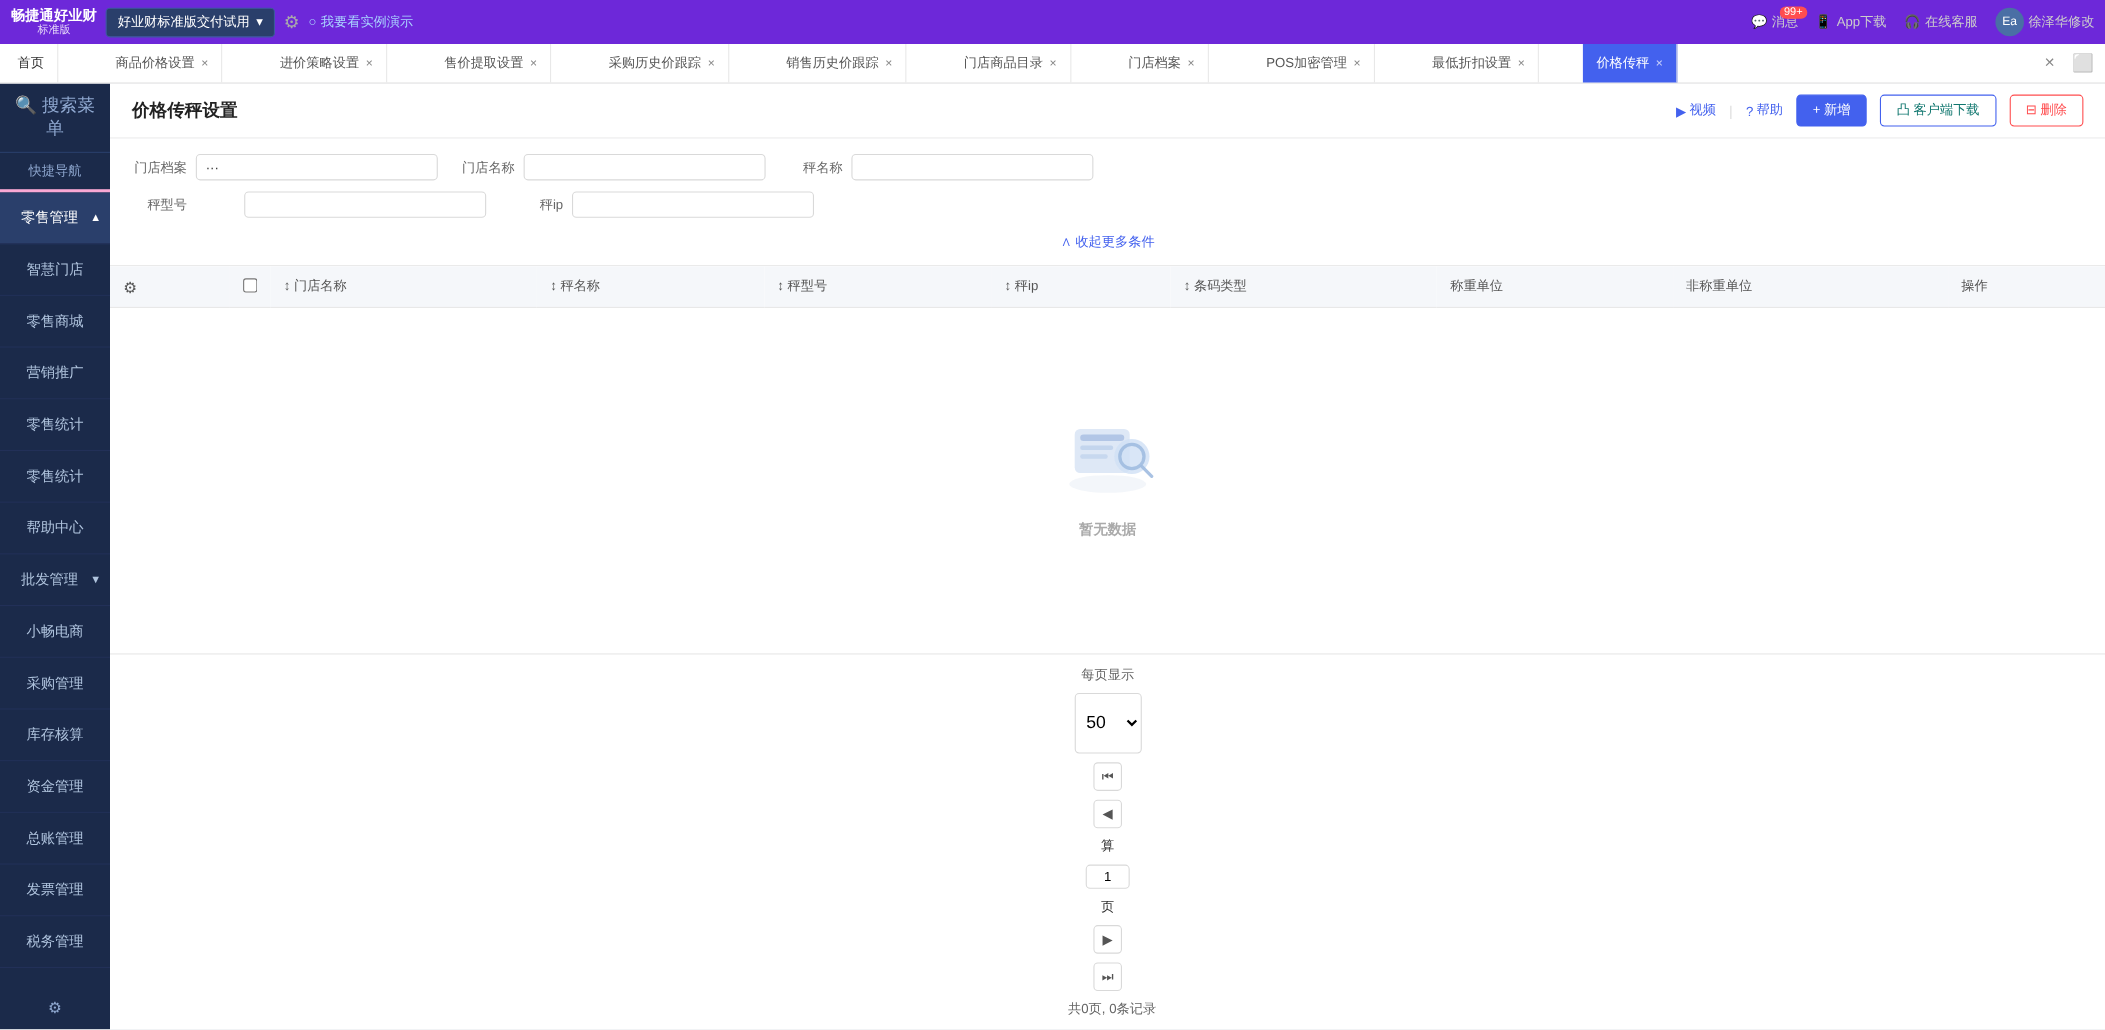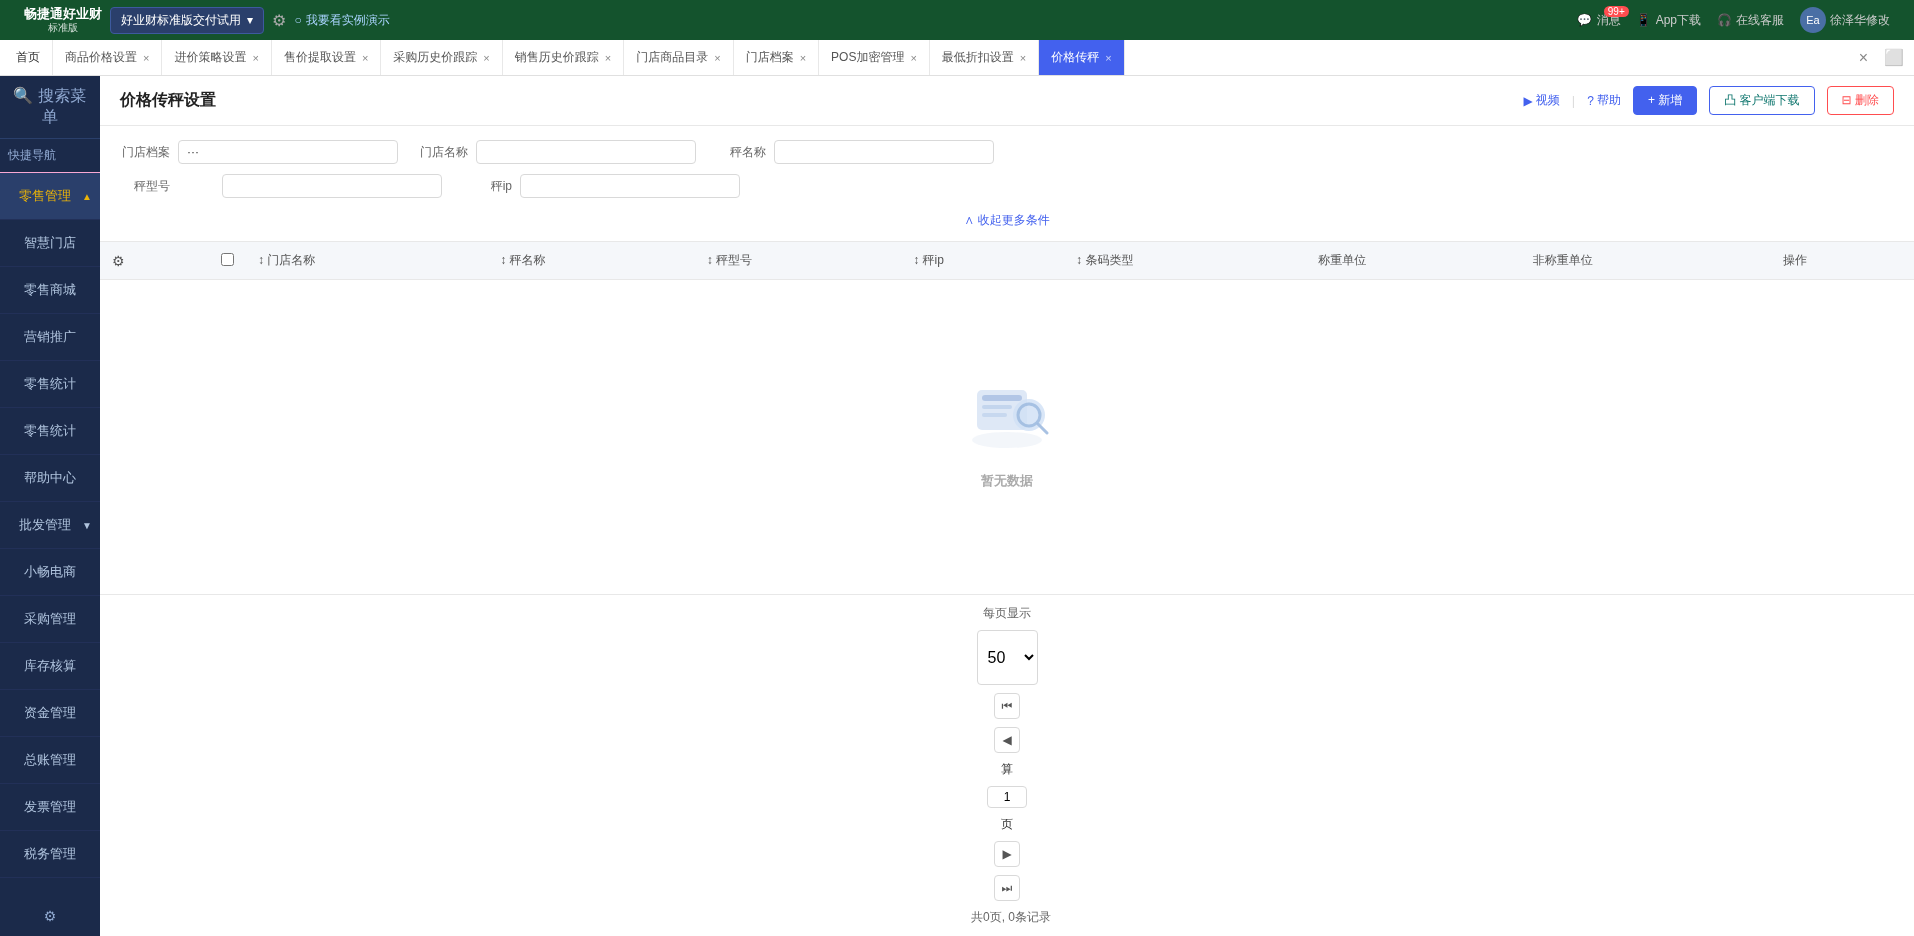--- a/index.html
+++ b/index.html
@@ -1,52 +1,52 @@
 <!DOCTYPE html>
 <html><head>
   <meta charset="utf-8">
   <style>
     * { box-sizing: border-box; margin: 0; padding: 0; }
     body { font-family: "Microsoft YaHei", "PingFang SC", sans-serif; font-size: 13px; background: #f0f2f5; color: #333; display: flex; flex-direction: column; height: 936px; overflow: hidden; }
 
     
-    .top-bar { height: 40px; background: #14532d; display: flex; align-items: center; padding: 0 24px; justify-content: space-between; flex-shrink: 0; }
+    .top-bar { height: 40px; background: #6d28d9; display: flex; align-items: center; padding: 0 10px; justify-content: space-between; flex-shrink: 0; }
     .top-bar-left { display: flex; align-items: center; gap: 8px; color: #fff; font-size: 13px; }
     .logo-area { display: flex; flex-direction: column; align-items: center; justify-content: center; color: #fff; font-size: 11px; line-height: 1.2; }
     .logo-area .logo-title { font-size: 13px; font-weight: bold; }
     .logo-area .logo-sub { font-size: 10px; opacity: 0.8; }
     .version-selector { background: #2a3f6b; border: 1px solid #3d5a9e; border-radius: 4px; color: #fff; padding: 4px 10px; display: flex; align-items: center; gap: 6px; cursor: pointer; font-size: 12px; }
     .settings-icon-btn { color: #aaa; cursor: pointer; font-size: 16px; }
     .demo-link { color: #aad4ff; font-size: 12px; cursor: pointer; display: flex; align-items: center; gap: 4px; }
     .top-bar-right { display: flex; align-items: center; gap: 16px; color: #ccc; font-size: 12px; }
     .top-bar-right-item { display: flex; align-items: center; gap: 4px; cursor: pointer; position: relative; }
     .badge { background: #ff4d4f; color: #fff; font-size: 10px; border-radius: 8px; padding: 0 4px; position: absolute; top: -6px; right: -8px; }
     .user-area { display: flex; align-items: center; gap: 4px; color: #ccc; }
     .user-avatar { width: 26px; height: 26px; background: #4a6fa5; border-radius: 50%; display: flex; align-items: center; justify-content: center; color: #fff; font-size: 11px; }
 
     
-    .tabs-bar { height: 36px; background: #fff; display: flex; align-items: center; border-bottom: 1px solid #e0e0e0; flex-shrink: 0; padding: 0 4px; overflow-x: auto; overflow-y: hidden; }
+    .tabs-bar { height: 36px; background: #fff; display: flex; align-items: center; border-bottom: 1px solid #e0e0e0; flex-shrink: 0; padding: 0 4px; overflow-x: auto; overflow-y: hidden; gap: 40px; }
     .tabs-bar::-webkit-scrollbar { height: 3px; }
     .tab-item { display: flex; align-items: center; padding: 0 12px; height: 36px; font-size: 12px; cursor: pointer; white-space: nowrap; border-right: 1px solid #e8e8e8; color: #555; flex-shrink: 0; }
     .tab-item.active { background: #4361ee; color: #fff; }
     .tab-item .tab-close { margin-left: 6px; font-size: 11px; opacity: 0.7; }
     .tab-item.home { font-weight: 500; color: #333; }
     .tab-end-buttons { display: flex; align-items: center; margin-left: auto; gap: 4px; flex-shrink: 0; }
     .tab-end-btn { cursor: pointer; font-size: 16px; color: #888; padding: 2px 6px; }
 
     
     .main-layout { display: flex; flex: 1; overflow: hidden; }
 
     
     .sidebar { width: 100px; background: #1b2a4a; display: flex; flex-direction: column; flex-shrink: 0; overflow-y: auto; }
     .sidebar::-webkit-scrollbar { width: 3px; }
     .sidebar-search { padding: 10px 8px; color: #8fa8d0; font-size: 16px; cursor: pointer; text-align: center; border-bottom: 1px solid #2a3f6b; }
-    .sidebar-quick-nav { padding: 8px; color: #8fa8d0; font-size: 12px; cursor: pointer; text-align: left; border-bottom: 1px solid #f9a8d4; }
+    .sidebar-quick-nav { padding: 8px; color: #8fa8d0; font-size: 12px; cursor: pointer; text-align: center; border-bottom: 3px solid #f9a8d4; }
     .sidebar-item { padding: 14px 8px; color: #b0c4de; font-size: 13px; text-align: center; cursor: pointer; border-bottom: 1px solid #223058; display: flex; align-items: center; justify-content: space-between; }
-    .sidebar-item.active { background: #2a3f6b; color: #eab308; }
+    .sidebar-item.active { background: #2a3f6b; color: #ffffff; }
     .sidebar-item-label { flex: 1; }
     .sidebar-arrow { font-size: 10px; }
     .sidebar-bottom { padding: 12px; color: #8fa8d0; font-size: 14px; text-align: center; cursor: pointer; margin-top: auto; }
 
     
     .content { flex: 1; display: flex; flex-direction: column; overflow: hidden; }
 
     
     .page-header { background: #fff; padding: 10px 20px; display: flex; align-items: center; justify-content: space-between; border-bottom: 1px solid #e8e8e8; flex-shrink: 0; }
     .page-title { font-size: 16px; font-weight: 600; color: #222; }

